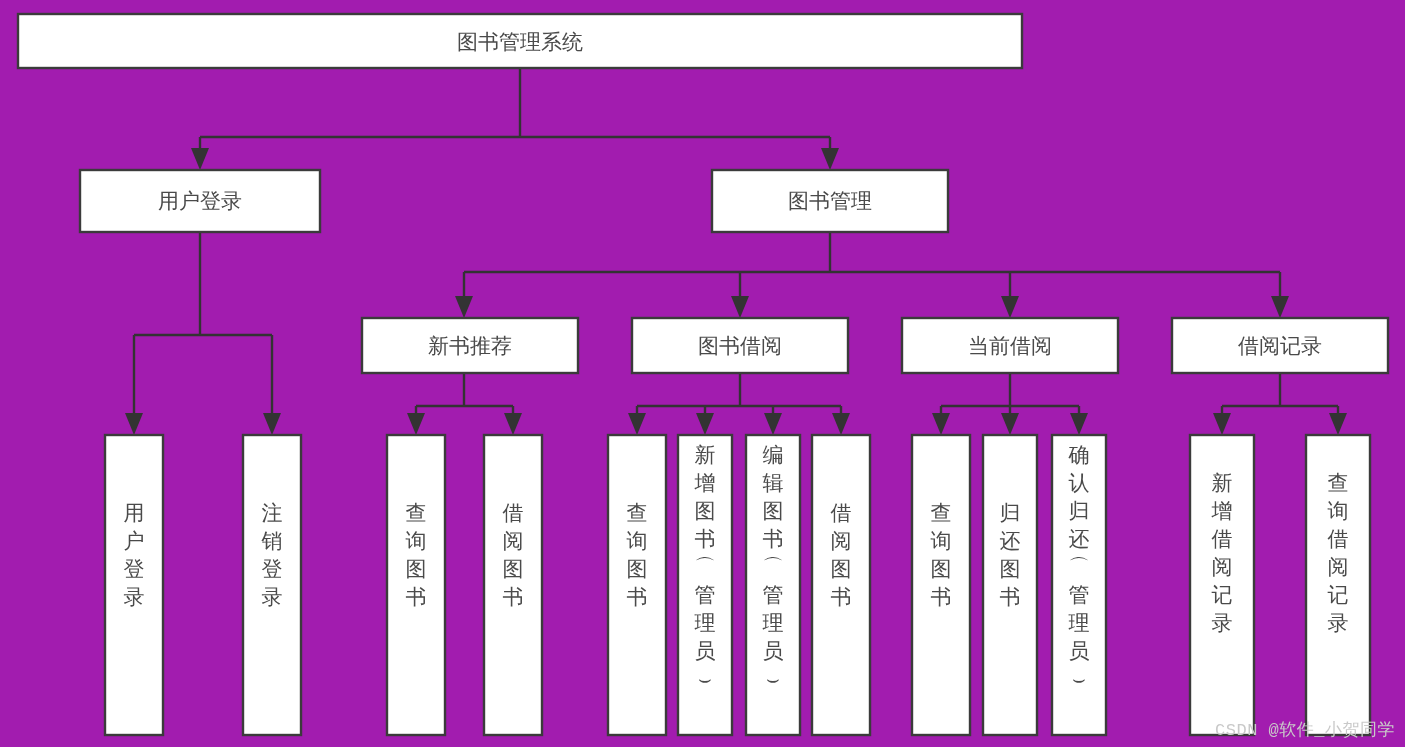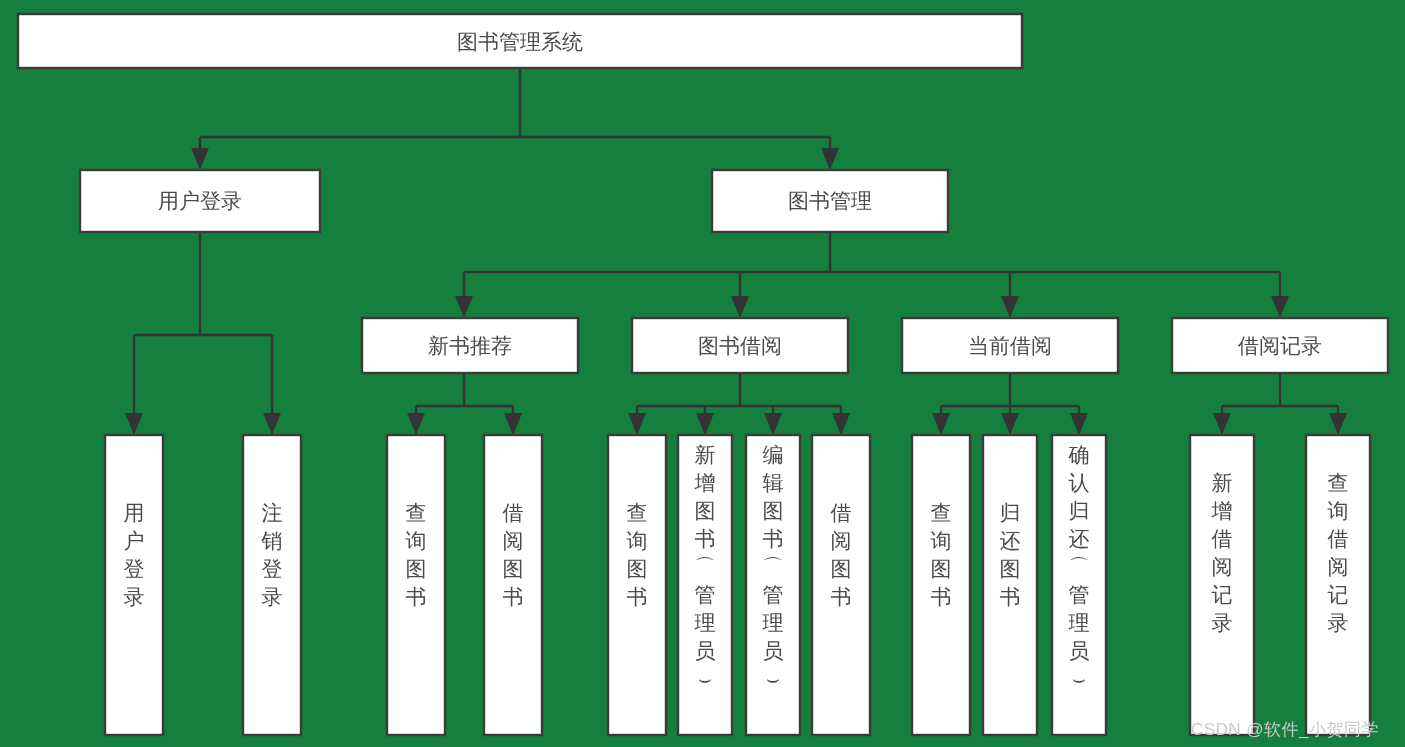--- a/index.html
+++ b/index.html
@@ -10,21 +10,21 @@
   body {
     width: 1405px;
     height: 747px;
     font-family: "DejaVu Sans", "Liberation Sans", sans-serif;
     overflow: hidden;
   }
   #diagram-root {
     position: relative;
     width: 1405px;
     height: 747px;
-    background: #15803d;
+    background: #a21caf;
   }
   svg#flow-svg {
     position: absolute;
     left: 0;
     top: 0;
     width: 1405px;
     height: 747px;
     display: block;
   }
   .node-box {
@@ -50,25 +50,25 @@
     stroke-width: 2.4;
     fill: none;
     stroke-linecap: butt;
   }
   .arrow-head {
     fill: #333333;
     stroke: none;
   }
   .watermark {
     position: absolute;
-    right: 26px;
+    right: 10px;
     bottom: 6px;
     color: #c9c9c9;
     font-size: 17px;
-    font-family: Liberation Sans, sans-serif;
+    font-family: Liberation Mono, monospace;
     letter-spacing: 0.5px;
     white-space: nowrap;
     pointer-events: none;
   }
 </style>
 </head>
 <body>
 
 <div id="diagram-root">
 

